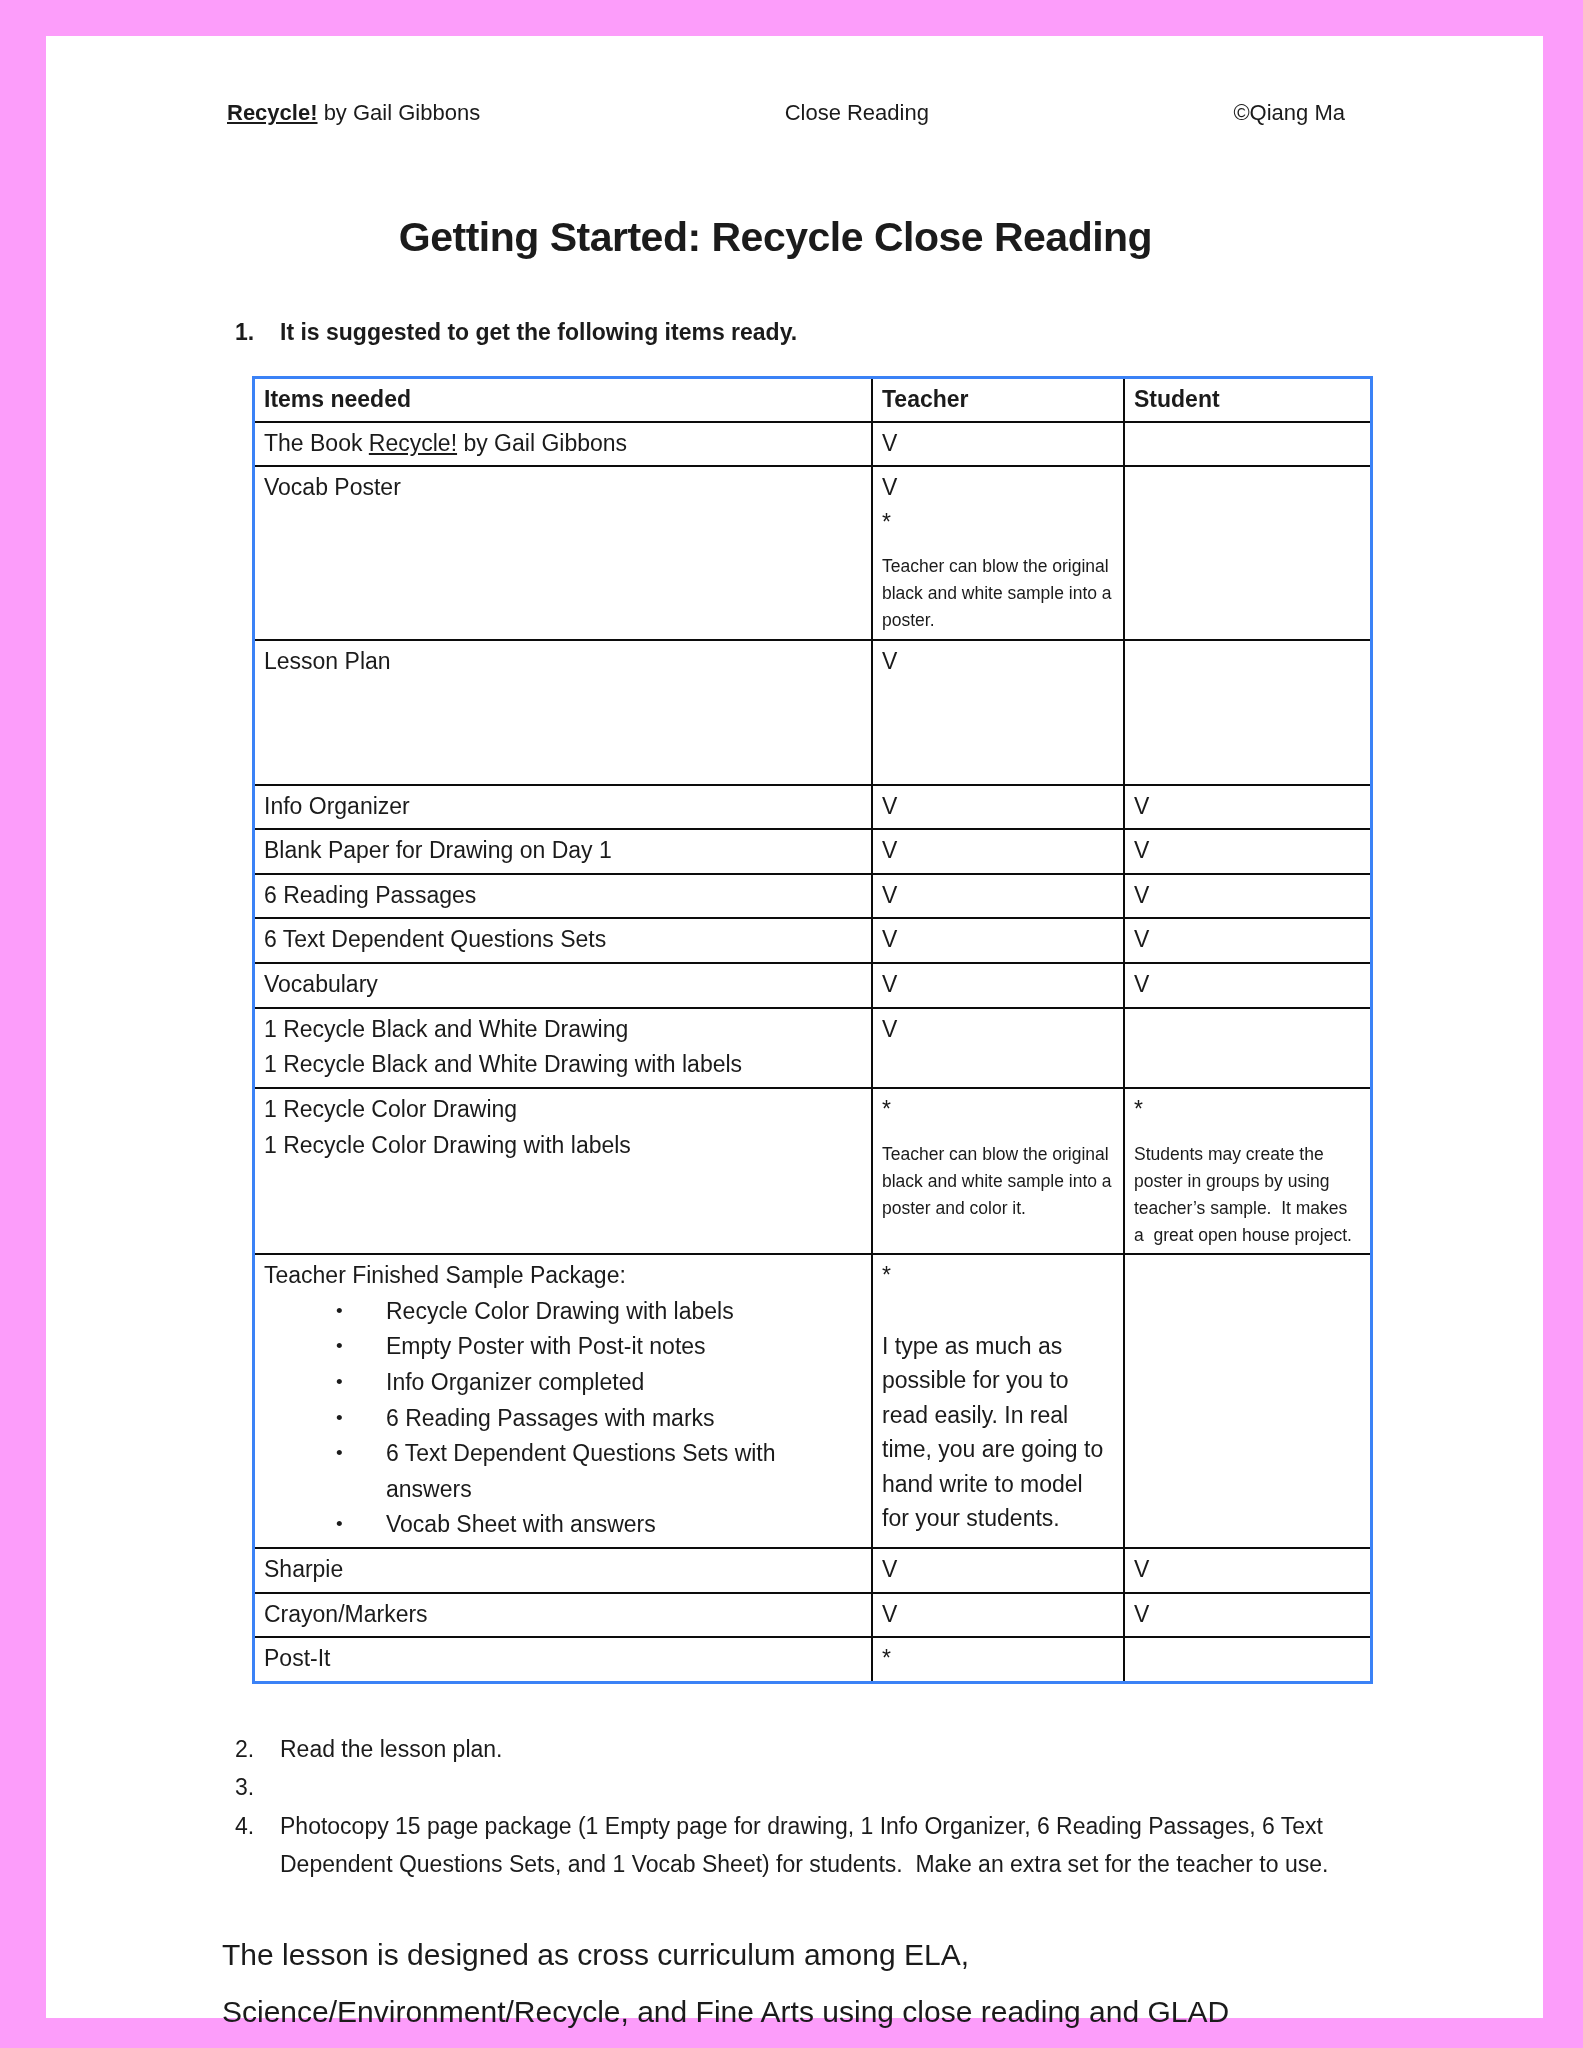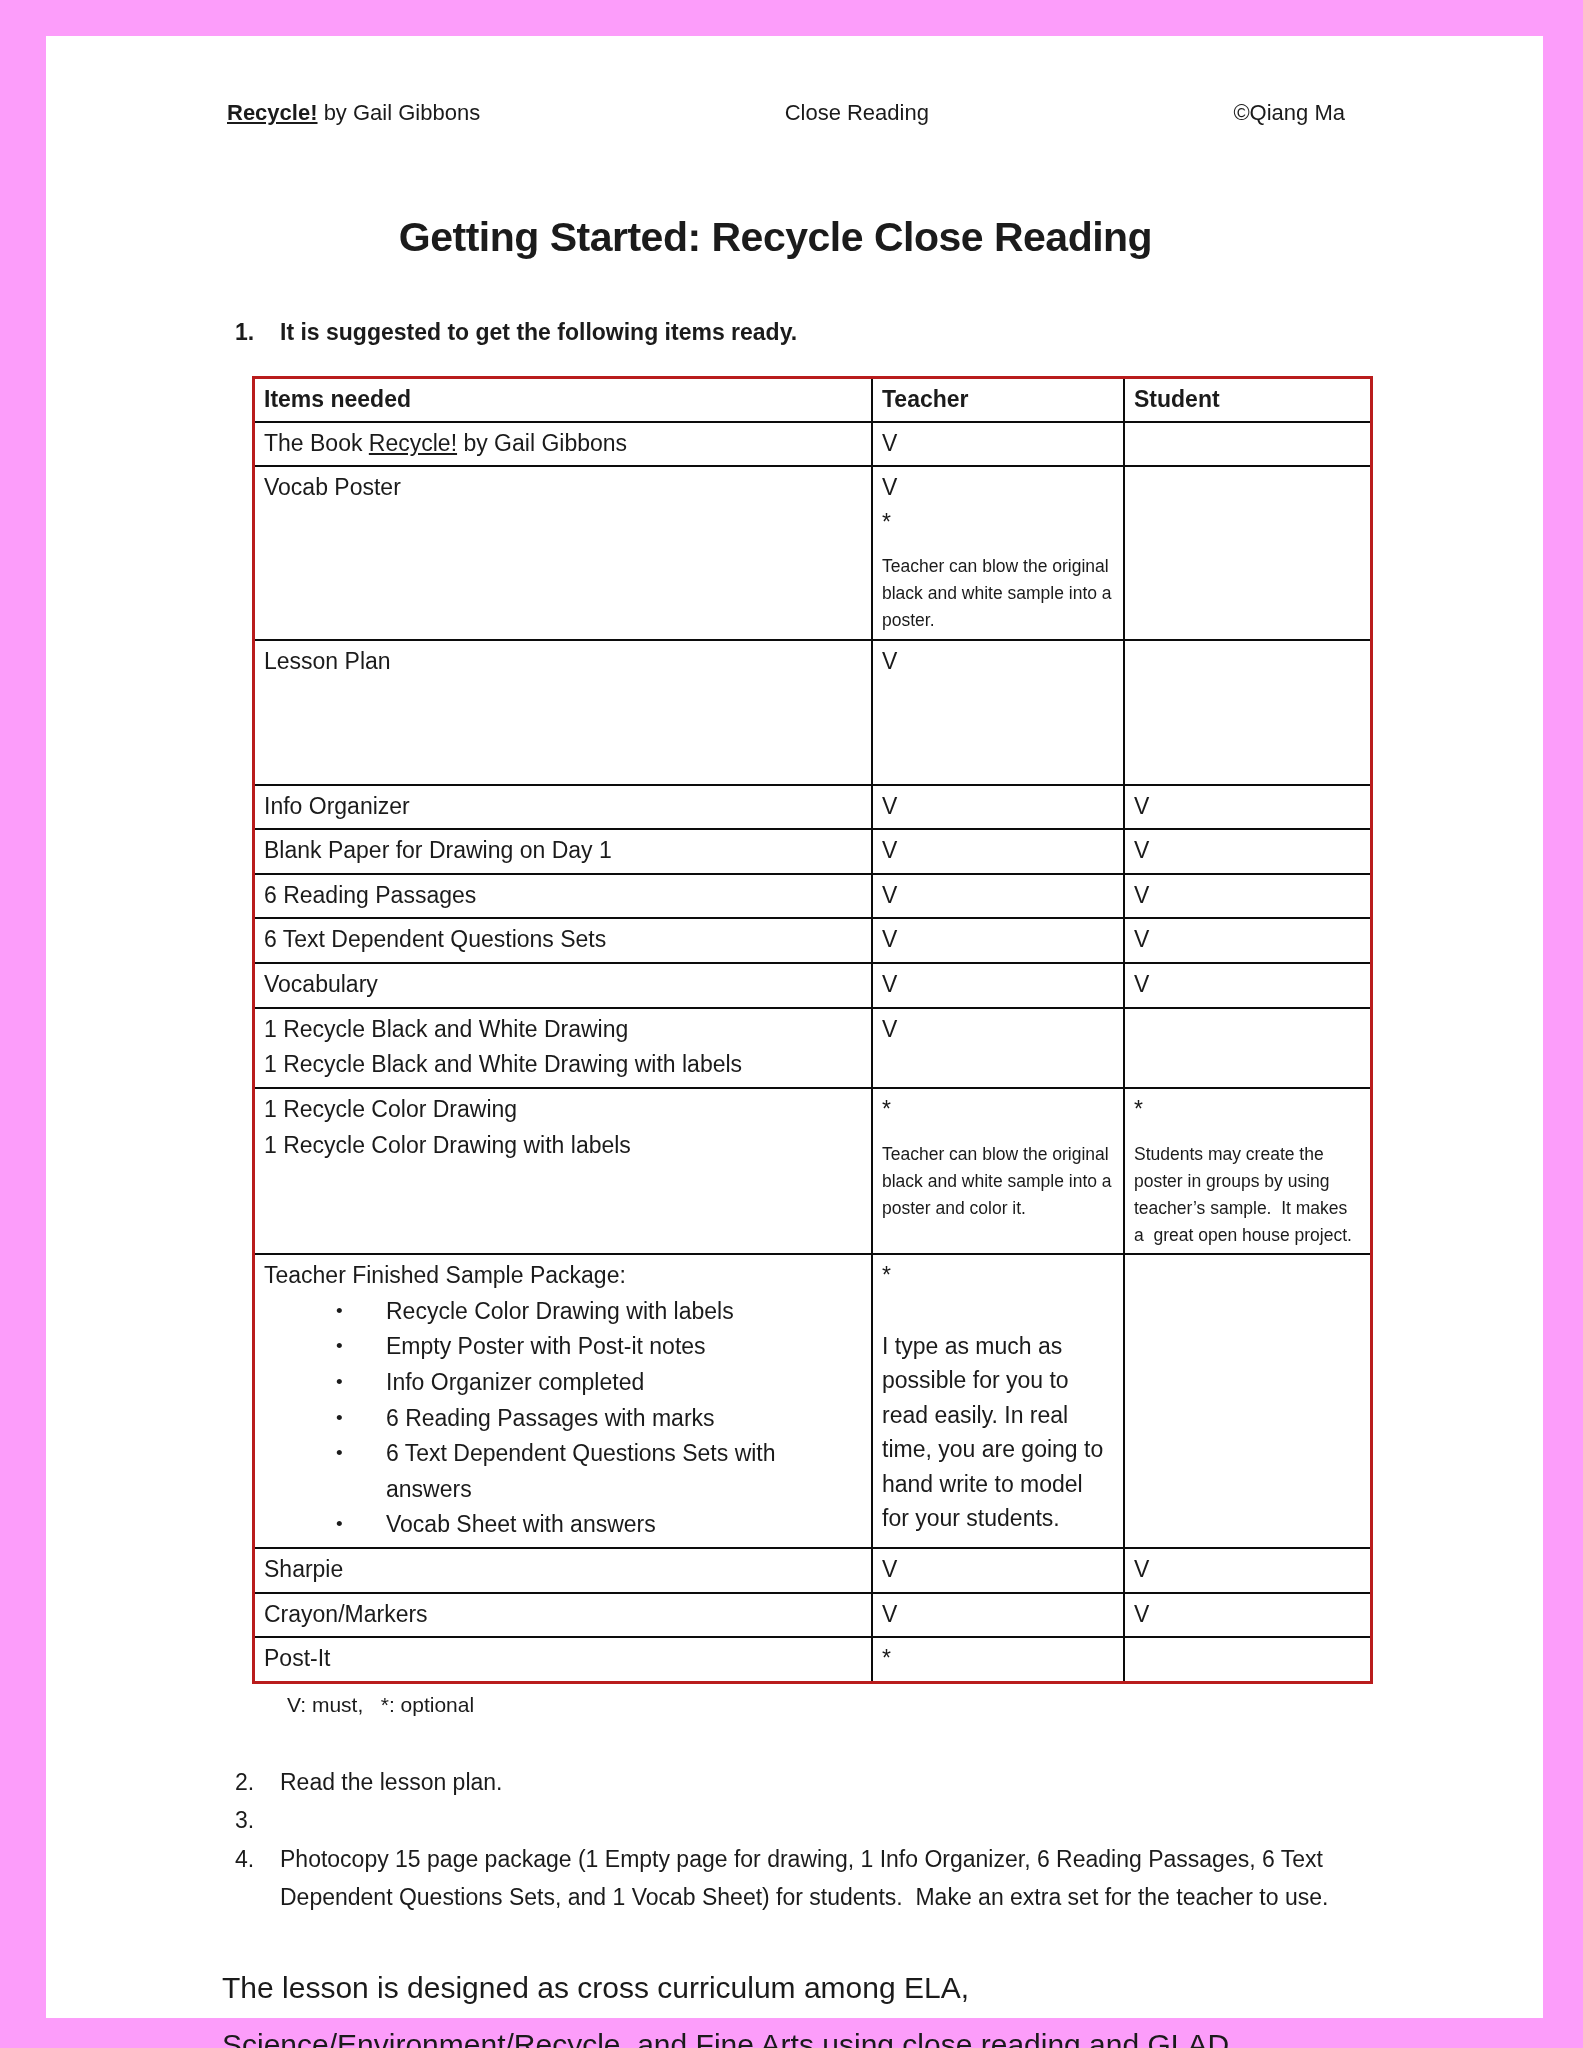--- a/index.html
+++ b/index.html
@@ -49,21 +49,21 @@
     table-layout:fixed;
     font-size:23px;
   }
   table.items-table th, table.items-table td{
     border:2px solid #0c0c0c;
     vertical-align:top;
     text-align:left;
     padding:3px 9px 4px 9px;
     line-height:1.5;
   }
-  table.items-table{border:3px solid #b91c1c;}
+  table.items-table{border:3px solid #3b82f6;}
   th.col-item, td.col-item{width:598px;}
   th.col-teacher, td.col-teacher{width:232px;}
   th.col-student, td.col-student{width:227px;}
   table.items-table th{font-weight:700;}
   
   tbody tr:nth-child(1) td{height:28px;}
   tbody tr:nth-child(2) td{height:28px;}
   tbody tr:nth-child(3) td{height:136px;}
   tbody tr:nth-child(4) td,
   tbody tr:nth-child(5) td,
@@ -308,21 +308,20 @@
             <div class="item-line">Post-It</div>
           </td>
           <td class="col-teacher">
             <div class="mark">*</div>
           </td>
           <td class="col-student"></td>
         </tr>
       </tbody>
   </table>
 
-  <div class="footnote">V: must,   *: optional</div>
 
   <div class="steps">
     <div class="step-row">
       <span class="step-num">2.</span>
       <span class="step-text">Read the lesson plan.</span>
     </div>
     <div class="step-row">
       <span class="step-num">3.</span>
     </div>
     <div class="step-row">

